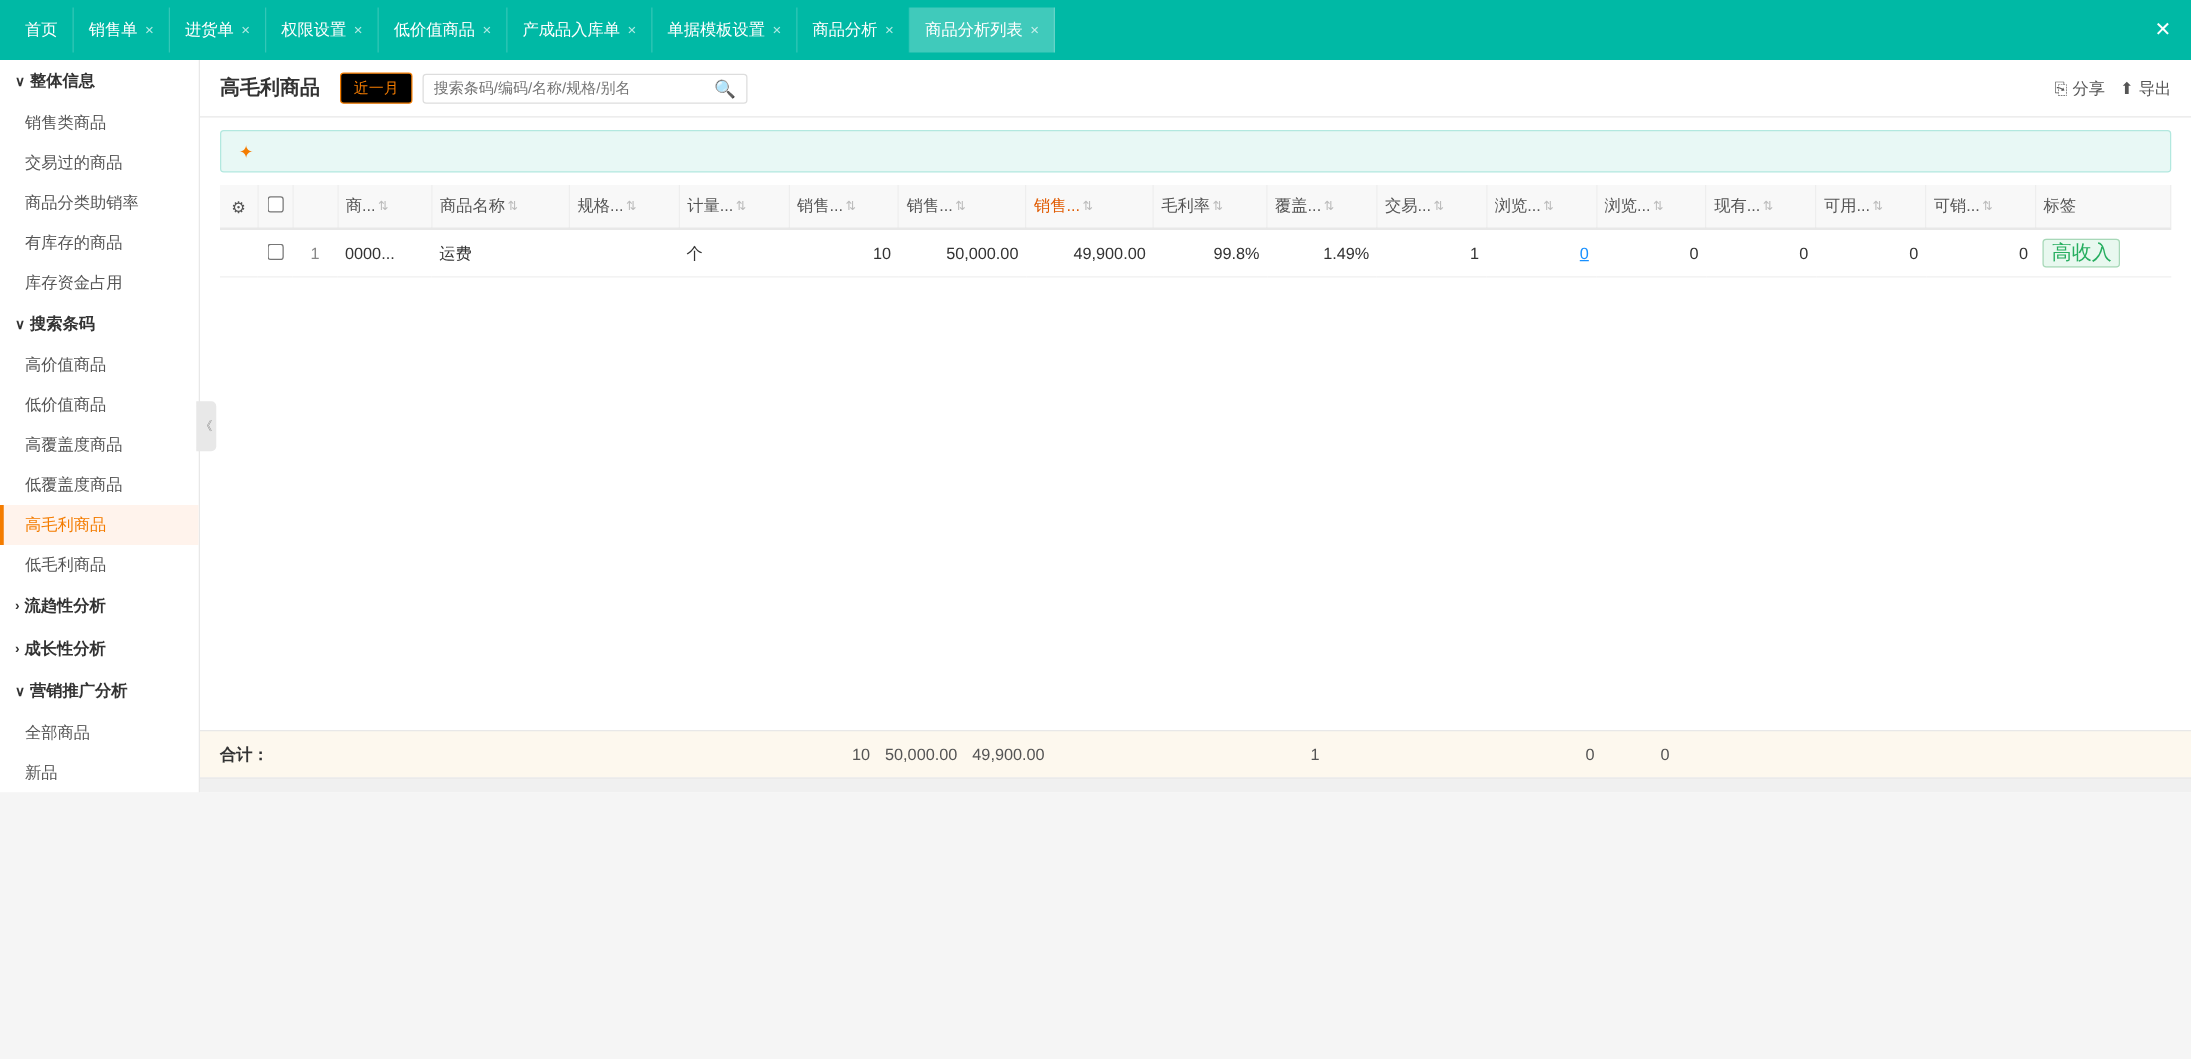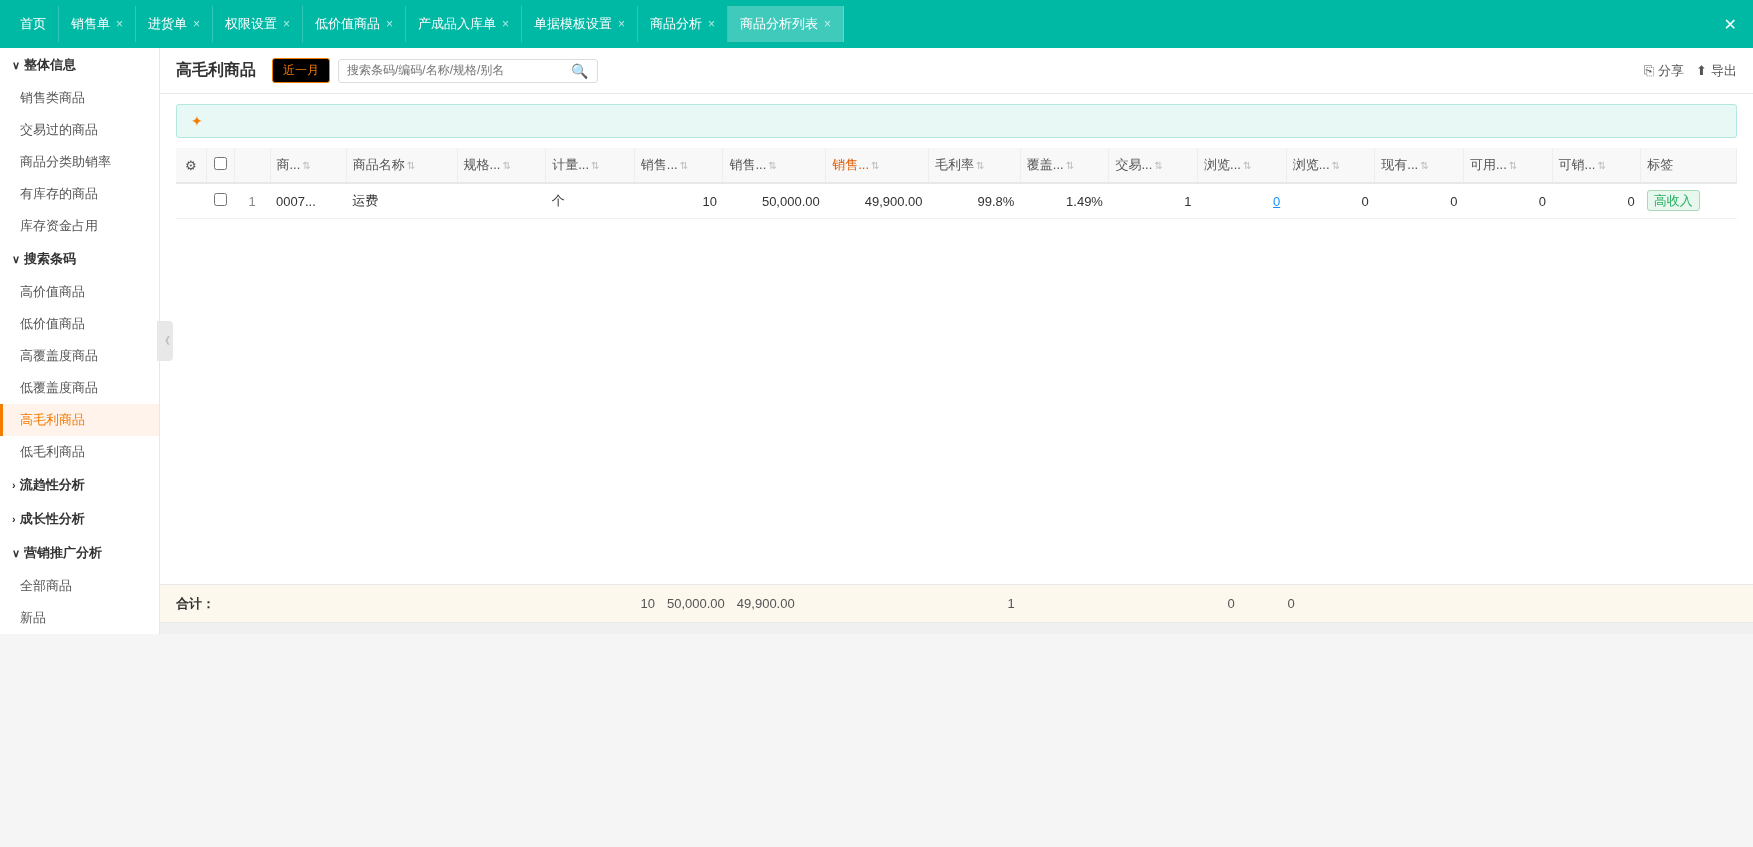--- a/index.html
+++ b/index.html
@@ -220,34 +220,35 @@
     .col-check { width: 28px; text-align: center; }
     .col-num { width: 36px; text-align: center; color: #888; }
     .th-sort { display: inline-flex; align-items: center; gap: 2px; }
     .sort-icon { color: #bbb; font-size: 10px; }
     .tag-green {
       background: #e8f8ef;
       color: #27ae60;
       border: 1px solid #a8d8b8;
       border-radius: 3px;
       padding: 2px 6px;
-      font-size: 13px;
+      font-size: 16px;
     }
     .link-blue { color: #1890ff; cursor: pointer; text-decoration: underline; }
 
     
     .footer-bar {
       background: #fdf8ee;
       border-top: 1px solid #e8e8e8;
       padding: 8px 16px;
       display: flex;
       align-items: center;
       font-size: 13px;
       color: #555;
       min-height: 38px;
+      gap: 41px;
     }
     .footer-total-label { margin-right: 16px; font-weight: bold; color: #333; }
     .footer-vals {
       display: flex;
       gap: 0;
       flex: 1;
     }
     .footer-cell {
       padding: 0 6px;
       min-width: 60px;
@@ -516,21 +517,21 @@
         <tbody>
           <tr class="table-row">
             <td class="col-settings"></td>
             <td class="col-check">
               <input type="checkbox" style="">
             </td>
             <td class="col-num">
               <span>1</span>
             </td>
             <td>
-              <span>0007...</span>
+              <span>0000...</span>
             </td>
             <td>
               <span>运费</span>
             </td>
             <td>
               <span></span>
             </td>
             <td>
               <span>个</span>
             </td>

